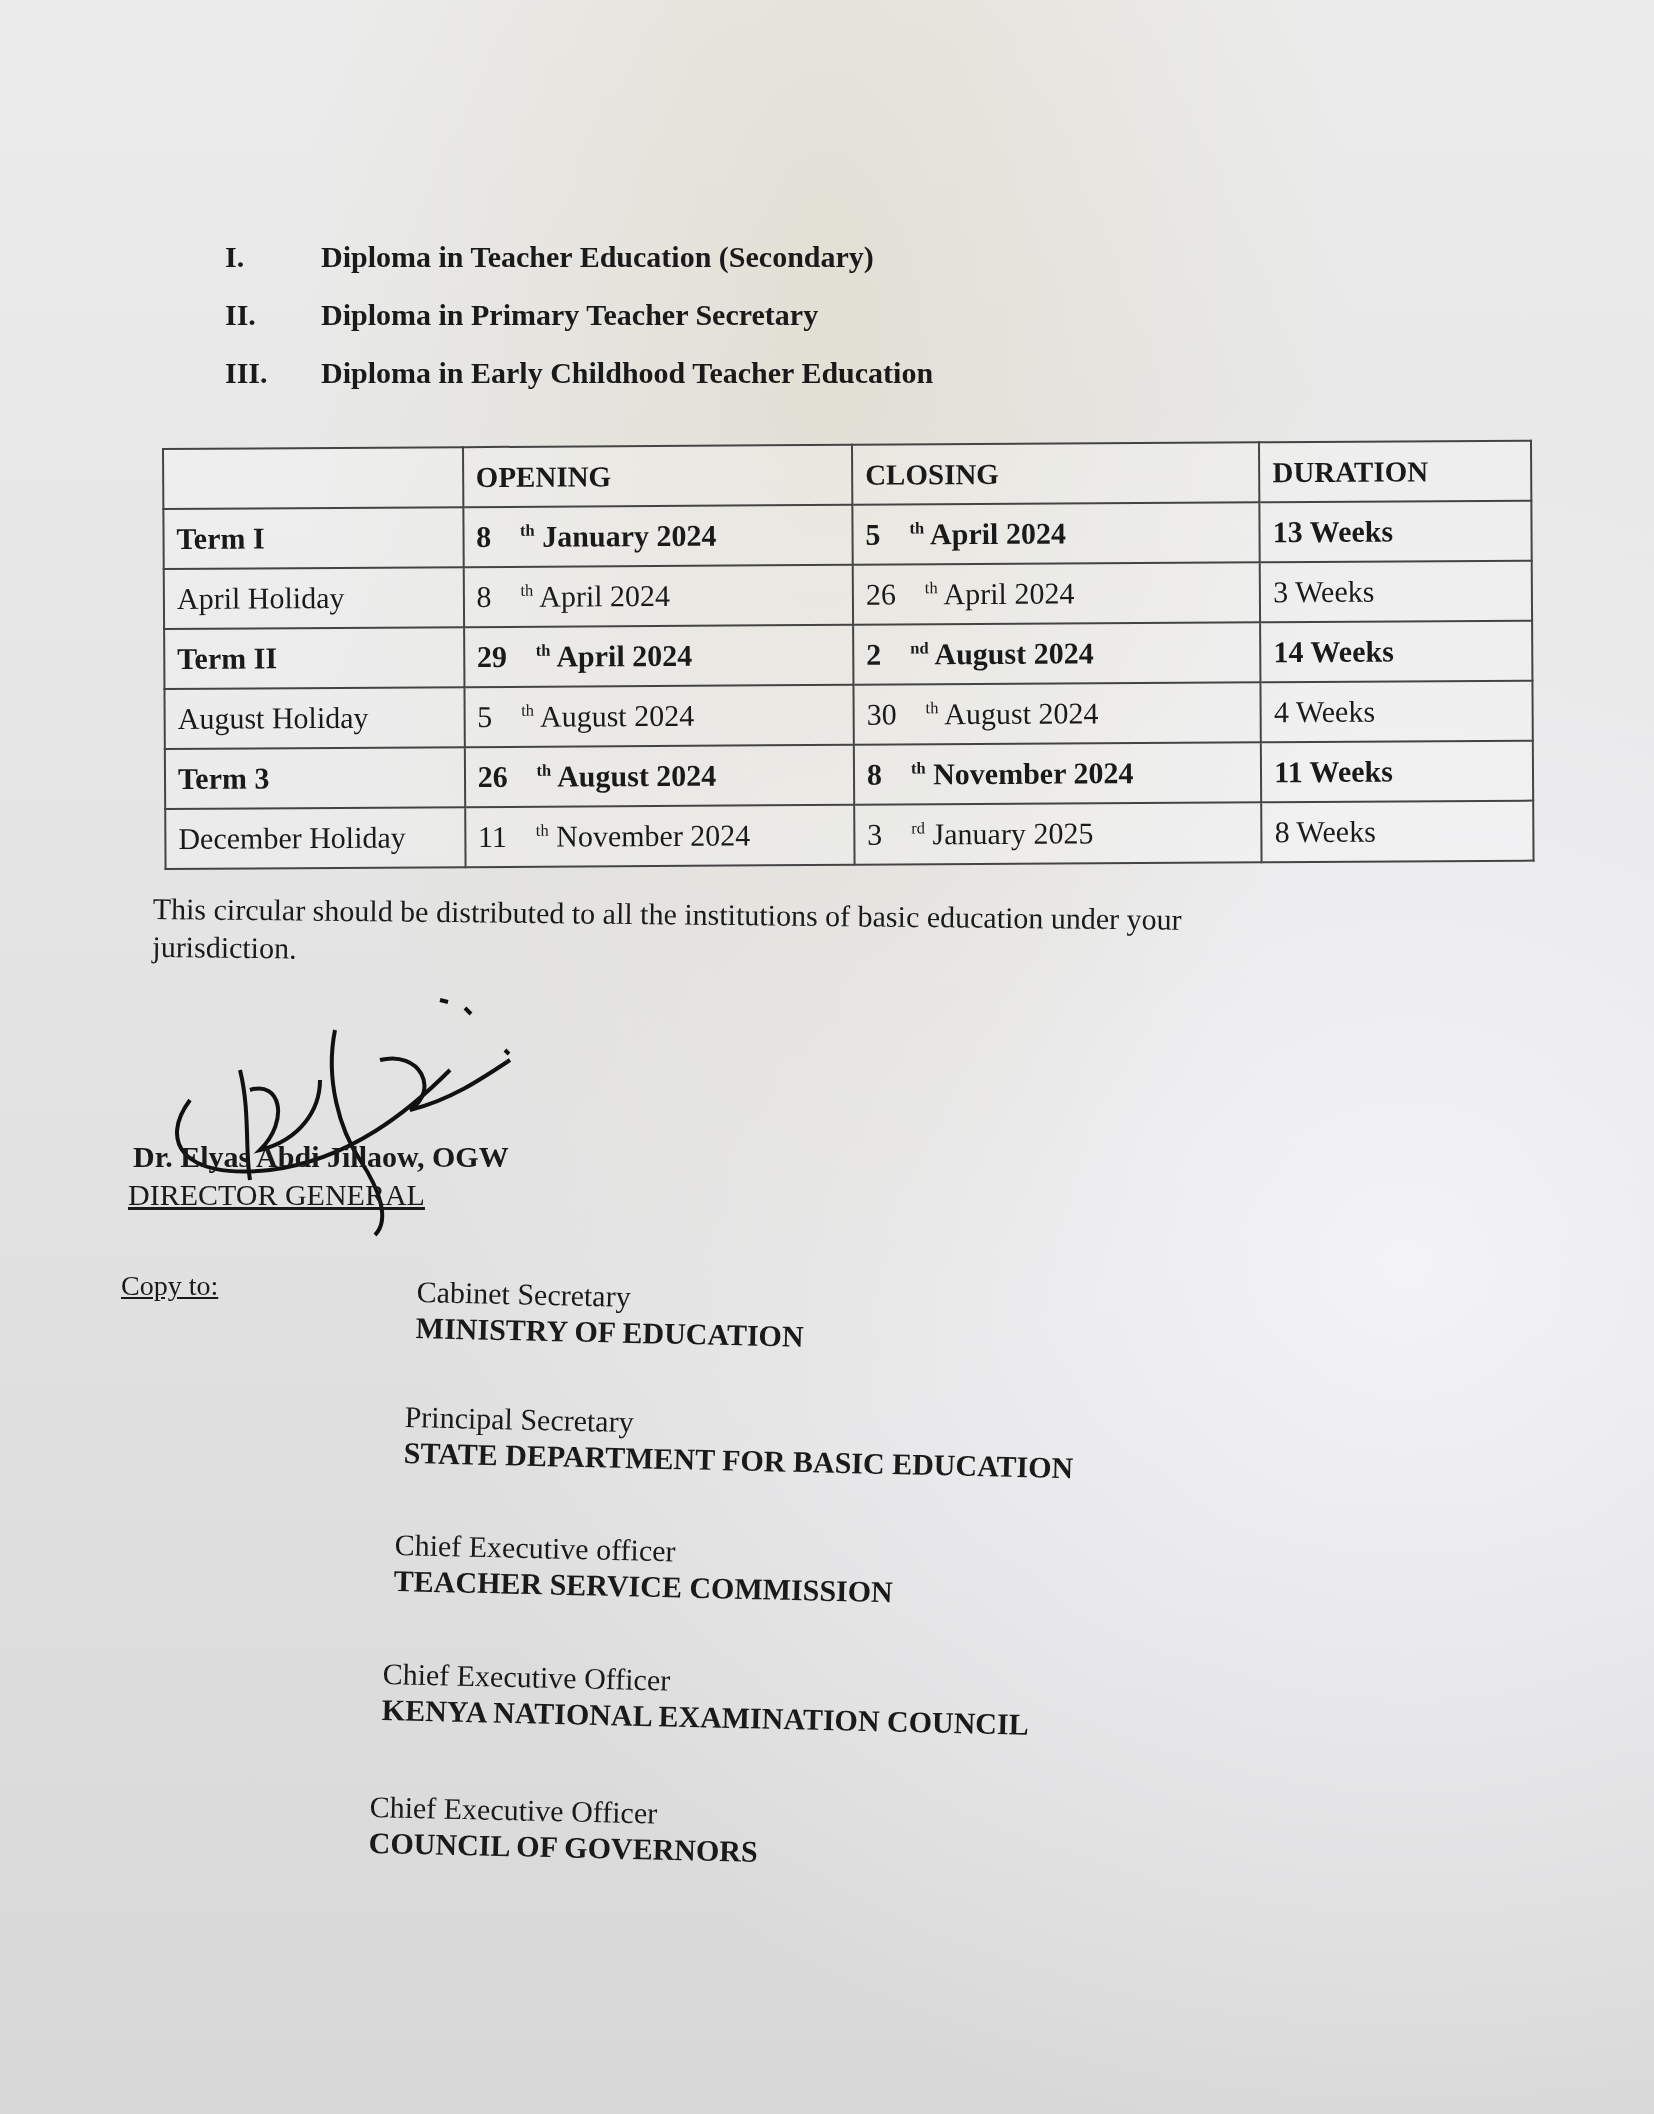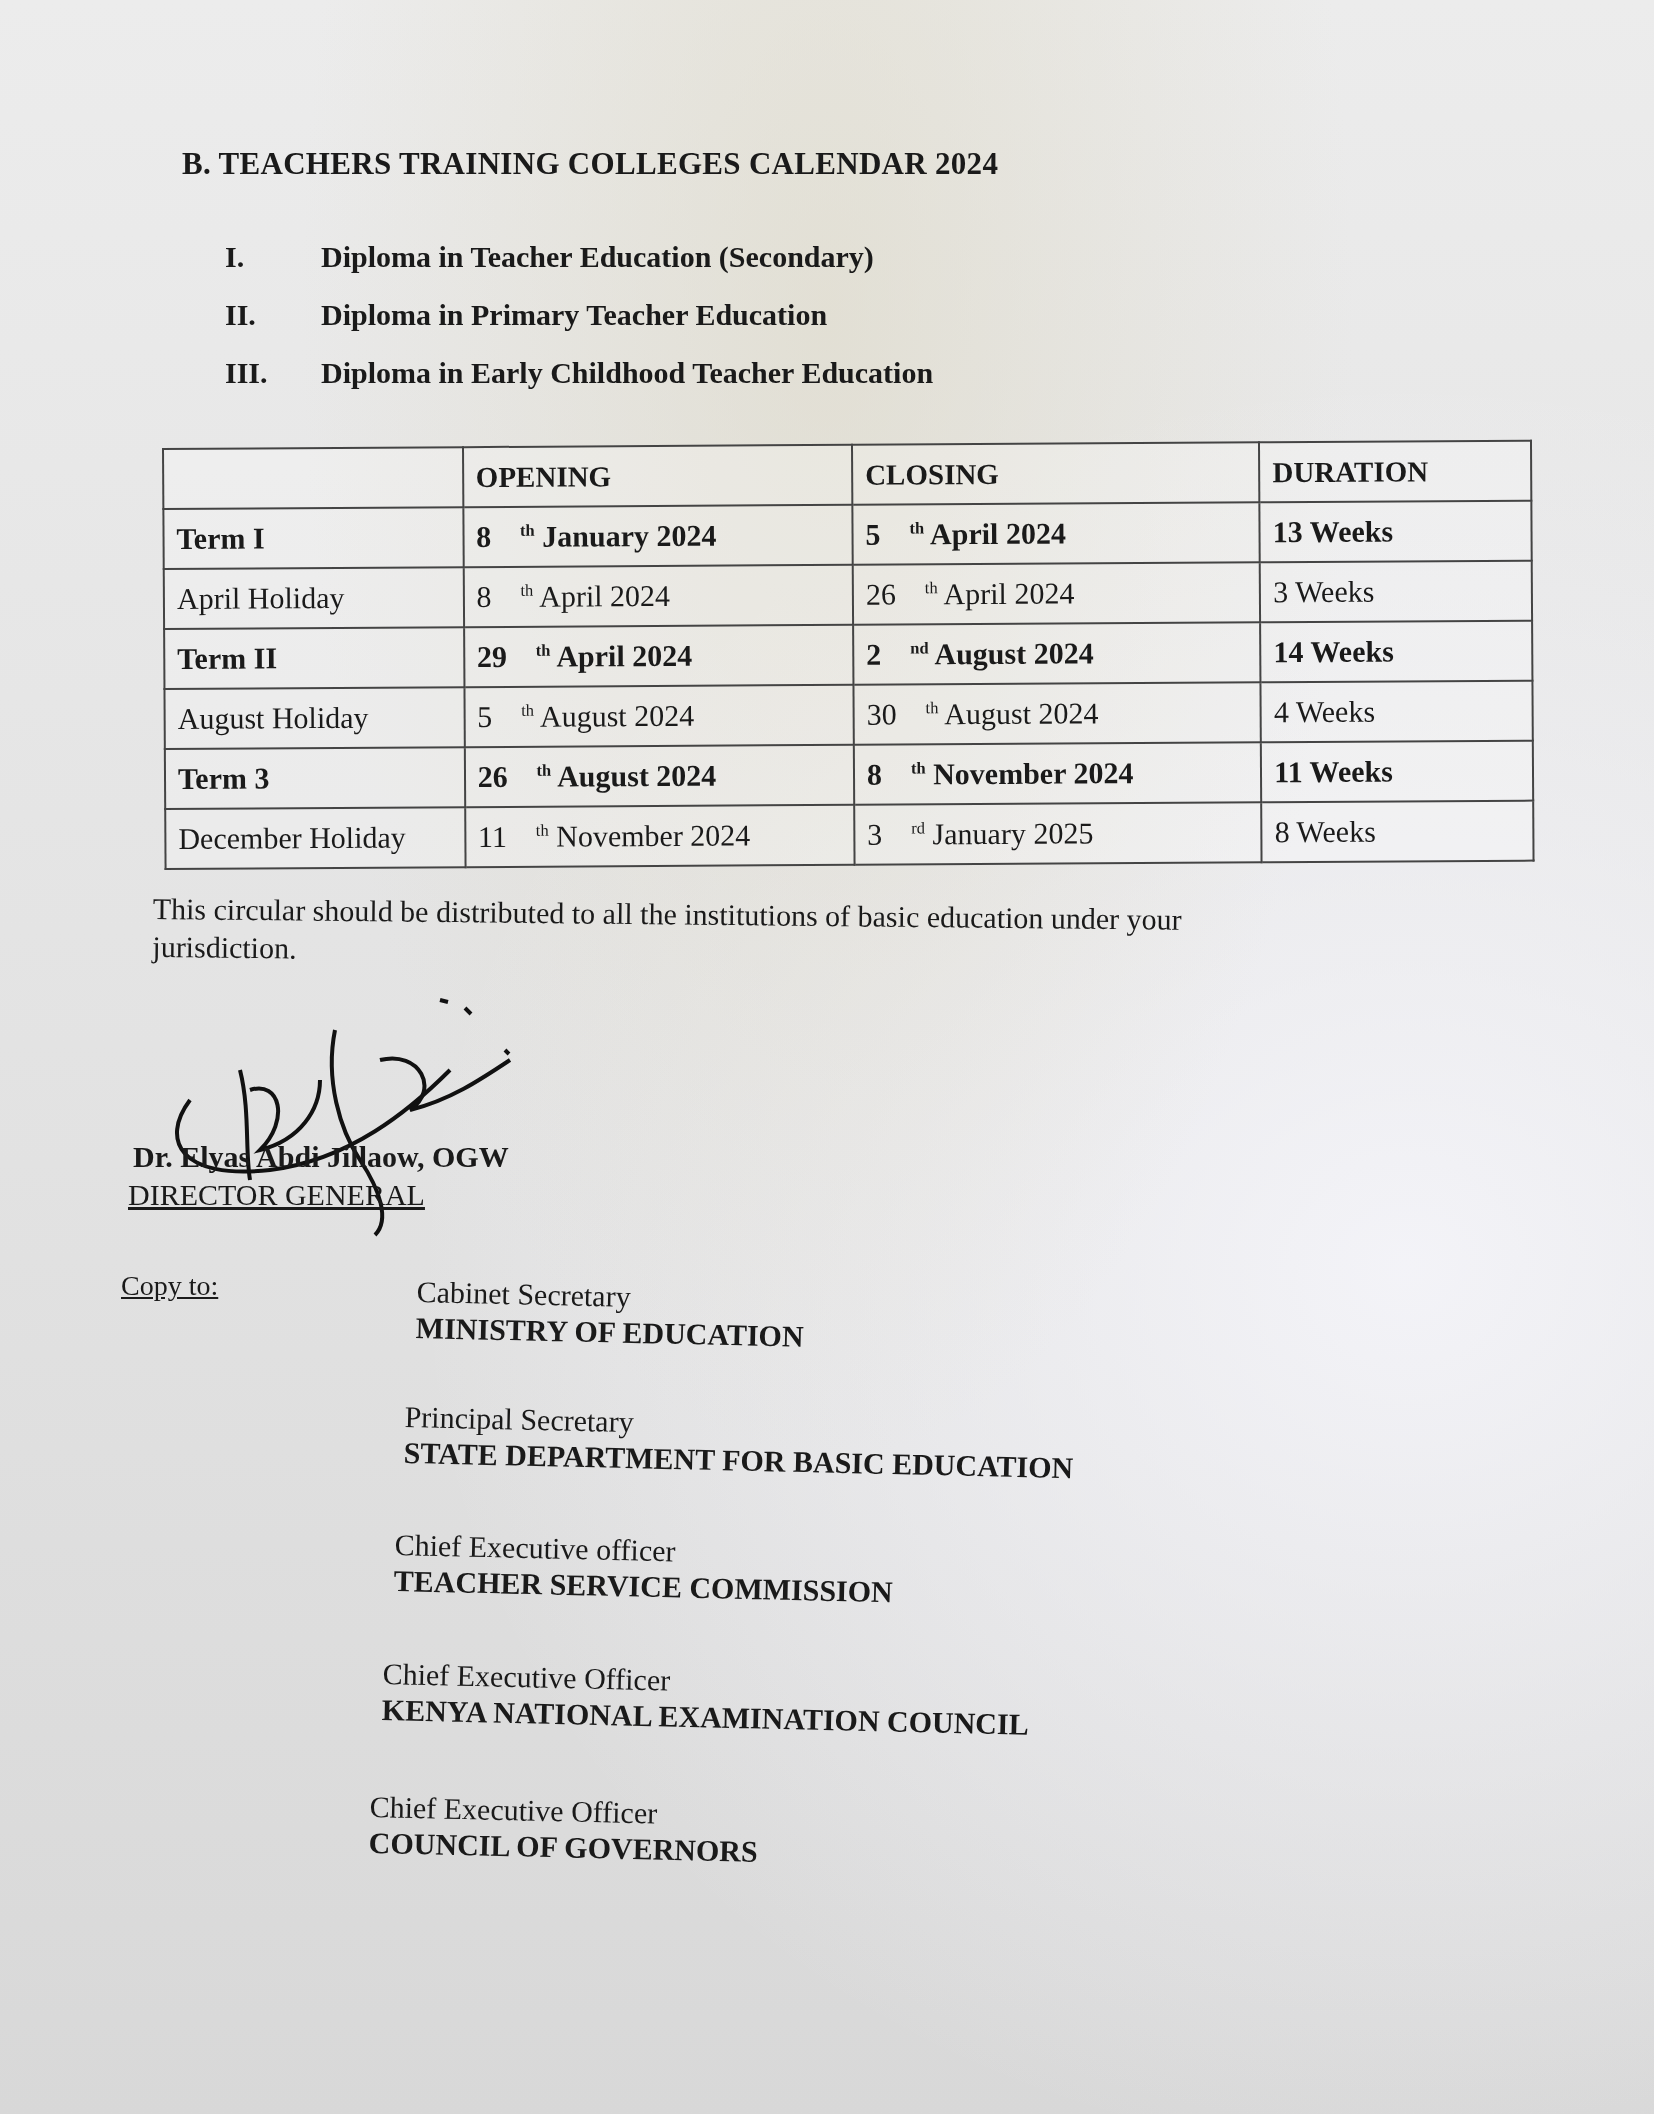--- a/index.html
+++ b/index.html
@@ -26,30 +26,29 @@
   .copyto{position:absolute;left:121px;top:1262px;font-size:28px;text-decoration:underline;margin-top:8px;}
   .recip{position:absolute;font-size:30px;transform:rotate(1.3deg);transform-origin:left top;}
   .recip .role{display:block;}
   .recip .org{display:block;font-weight:bold;margin-top:2px;}
 </style>
 </head>
 <body>
 
 <div class="paper">
 
-  <div class="heading">B.  TEACHERS TRAINING COLLEGES CALENDAR 2024</div>
 
   <div class="list">
     <div class="item">
         <span class="num">I.</span>
         <span>Diploma in Teacher Education (Secondary)</span>
       </div>
     <div class="item">
         <span class="num">II.</span>
-        <span>Diploma in Primary Teacher Education</span>
+        <span>Diploma in Primary Teacher Secretary</span>
       </div>
     <div class="item">
         <span class="num">III.</span>
         <span>Diploma in Early Childhood Teacher Education</span>
       </div>
   </div>
 
   <table class="cal">
     <colgroup>
         <col class="c1">

